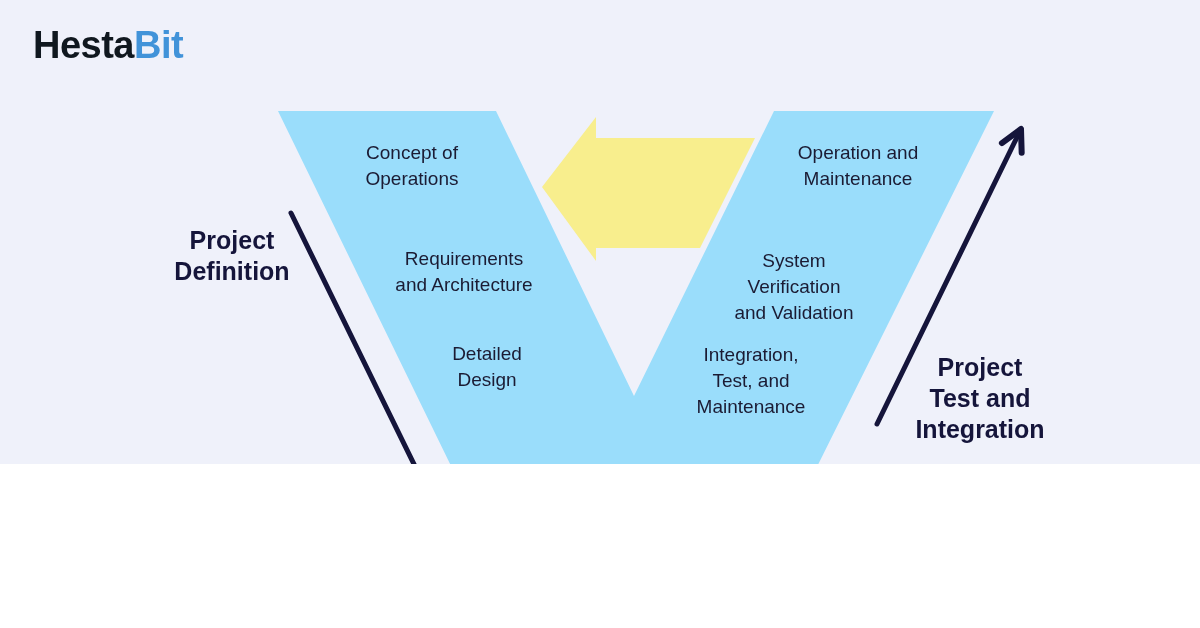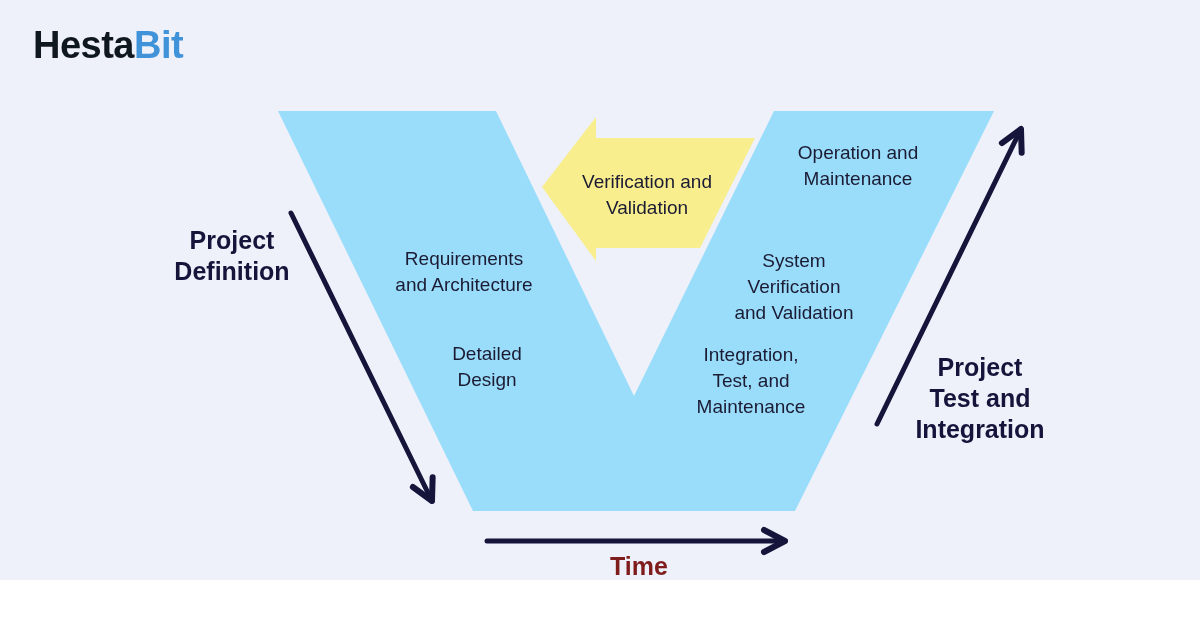--- a/index.html
+++ b/index.html
@@ -1,18 +1,18 @@
 <!DOCTYPE html>
 <html><head>
 <meta charset="utf-8">
 <style>
   html,body{margin:0;padding:0;}
   .canvas{
     position:relative;
-    width:1200px;height:580px;
+    width:1200px;height:464px;
     background:#EFF1FA;
     overflow:hidden;
     font-family:"Liberation Sans","DejaVu Sans",sans-serif;
   }
   .diagram-svg{position:absolute;left:0;top:0;}
   .logo{
     position:absolute;left:33px;top:24px;
     font-size:38px;font-weight:700;letter-spacing:-0.5px;
     color:#10181F;
   }
@@ -60,37 +60,37 @@
 
     <path d="M877,424 L1021,129" fill="none" stroke-width="5" stroke-linecap="round" marker-end="url(#arrowhead)" stroke="#15153B"></path>
 
     <path d="M487,541 L785,541" fill="none" stroke-width="5" stroke-linecap="round" marker-end="url(#arrowhead)" stroke="#15153B"></path>
   </svg>
 
   <div class="logo">
     <span>Hesta</span><span class="accent">Bit</span>
   </div>
 
+  <div class="label stage" style="left:412px;top:166px;">Concept of
+Operations</div>
   <div class="label stage" style="left:464px;top:272px;">Requirements
 and Architecture</div>
   <div class="label stage" style="left:858px;top:166px;">Operation and
 Maintenance</div>
 
   <div class="label stage" style="left:487px;top:367px;">Detailed
 Design</div>
   <div class="label stage" style="left:794px;top:267px;margin-top:20px;">System
 Verification
 and Validation</div>
   <div class="label stage" style="left:751px;top:381px;">Integration,
 Test, and
 Maintenance</div>
 
 
-  <div class="label stage" style="left:647px;top:195px;">Verification and
-Validation</div>
 
   <div class="label phase" style="left:232px;top:256px;">Project
 Definition</div>
   <div class="label phase" style="left:980px;top:398px;">Project
 Test and
 Integration</div>
 
   <div class="label time-label" style="left:639px;top:566px;">Time</div>
 
 </div>

